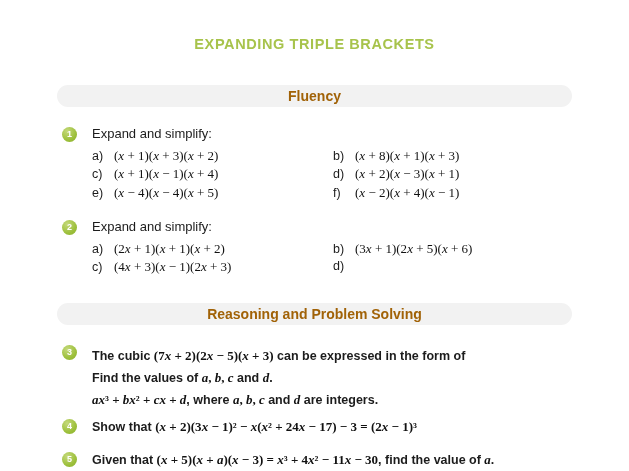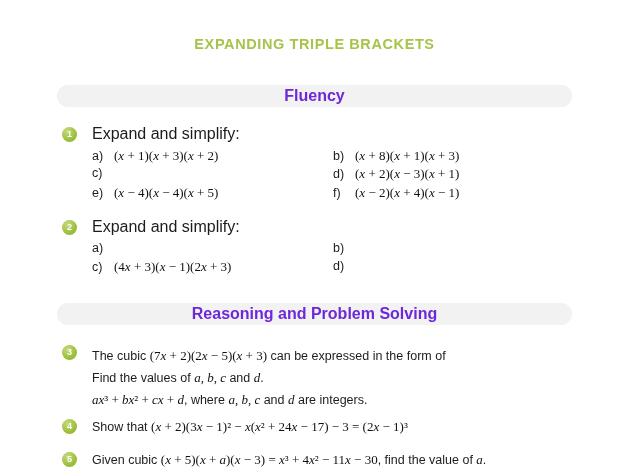--- a/index.html
+++ b/index.html
@@ -11,50 +11,50 @@
     position:absolute; top:36px; left:0; width:100%; text-align:center;
     font-size:14.5px; font-weight:bold; letter-spacing:0.6px;
     color:var(--title-green, #a7c34b);
   }
   .section-bar {
     position:absolute; left:57px; width:515px; height:22px;
     background:var(--section-bg, #f2f2f2); border-radius:11px;
     display:flex; align-items:center; justify-content:center;
   }
   .section-bar .section-label {
-    font-size:16px; font-weight:bold; color:#6d28d9;
+    font-size:14px; font-weight:bold; color:#a16207;
   }
   #bar-fluency { top:85px; }
   #bar-reasoning { top:303px;justify-content:center; }
   .question { position:absolute; left:62px; width:545px; }
   #q1 { top:126px; }
   #q2 { top:219px; }
   #q3 { top:344px; }
   #q4 { top:418px; }
   #q5 { top:451px; }
   .q-row { display:flex; align-items:flex-start; gap:15px; }
   .badge {
     flex:0 0 15px; width:15px; height:15px; border-radius:50%;
     background:radial-gradient(circle at 35% 28%, #c4d97a 0%, var(--badge-green,#9cbf3a) 62%, #8ab02f 100%);
     color:#ffffff; font-size:9px; font-weight:bold; line-height:15px;
     text-align:center; margin-top:0.5px;
   }
-  .prompt { font-size:16px; line-height:15px; }
+  .prompt { font-size:13px; line-height:15px; }
   .parts {
     margin-left:30px; margin-top:6px;
     display:grid; grid-template-columns:241px auto;
   }
   .part { display:flex; align-items:baseline; height:18.5px; }
   .part .plabel { flex:0 0 22px; font-size:12.5px; }
   .math {
     font-family:"Liberation Serif", serif; font-size:13px; color:#111111;
     white-space:nowrap;
   }
   .math i { font-style:italic; }
-  .qlines { padding-top:1px; }
+  .qlines { padding-top:1px;font-weight:bold; }
   .qline { font-size:12.5px; line-height:21px; }
   #q4 .qline, #q5 .qline { line-height:15px; }
 </style>
 </head>
 <body>
 
 <div class="page">
 
   <div class="title">EXPANDING TRIPLE BRACKETS</div>
 
@@ -71,20 +71,21 @@
       <div class="part">
           <span class="plabel">a)</span>
           <span class="math">(<i>x</i> + 1)(<i>x</i> + 3)(<i>x</i> + 2)</span>
         </div>
       <div class="part">
           <span class="plabel">b)</span>
           <span class="math">(<i>x</i> + 8)(<i>x</i> + 1)(<i>x</i> + 3)</span>
         </div>
       <div class="part">
           <span class="plabel">c)</span>
+          <span class="math">(<i>x</i> + 1)(<i>x</i> − 1)(<i>x</i> + 4)</span>
         </div>
       <div class="part">
           <span class="plabel">d)</span>
           <span class="math">(<i>x</i> + 2)(<i>x</i> − 3)(<i>x</i> + 1)</span>
         </div>
       <div class="part">
           <span class="plabel">e)</span>
           <span class="math">(<i>x</i> − 4)(<i>x</i> − 4)(<i>x</i> + 5)</span>
         </div>
       <div class="part">
@@ -95,23 +96,25 @@
   </div>
 
   <div class="question" id="q2">
     <div class="q-row">
       <span class="badge">2</span>
       <span class="prompt">Expand and simplify:</span>
     </div>
     <div class="parts">
       <div class="part">
           <span class="plabel">a)</span>
+          <span class="math">(2<i>x</i> + 1)(<i>x</i> + 1)(<i>x</i> + 2)</span>
         </div>
       <div class="part">
           <span class="plabel">b)</span>
+          <span class="math">(3<i>x</i> + 1)(2<i>x</i> + 5)(<i>x</i> + 6)</span>
         </div>
       <div class="part">
           <span class="plabel">c)</span>
           <span class="math">(4<i>x</i> + 3)(<i>x</i> − 1)(2<i>x</i> + 3)</span>
         </div>
       <div class="part">
           <span class="plabel">d)</span>
         </div>
     </div>
   </div>
@@ -137,18 +140,18 @@
       <div class="qlines">
         <div class="qline"><span>Show that </span><span class="math">(<i>x</i> + 2)(3<i>x</i> − 1)² − <i>x</i>(<i>x</i>² + 24<i>x</i> − 17) − 3 = (2<i>x</i> − 1)³</span></div>
       </div>
     </div>
   </div>
 
   <div class="question" id="q5">
     <div class="q-row">
       <span class="badge">5</span>
       <div class="qlines">
-        <div class="qline"><span>Given cubic </span><span class="math">(<i>x</i> + 5)(<i>x</i> + <i>a</i>)(<i>x</i> − 3) = <i>x</i>³ + 4<i>x</i>² − 11<i>x</i> − 30</span><span>, find the value of </span><span class="math"><i>a</i></span><span>.</span></div>
+        <div class="qline"><span>Given that </span><span class="math">(<i>x</i> + 5)(<i>x</i> + <i>a</i>)(<i>x</i> − 3) = <i>x</i>³ + 4<i>x</i>² − 11<i>x</i> − 30</span><span>, find the value of </span><span class="math"><i>a</i></span><span>.</span></div>
       </div>
     </div>
   </div>
 
 </div>
 
 </body></html>

